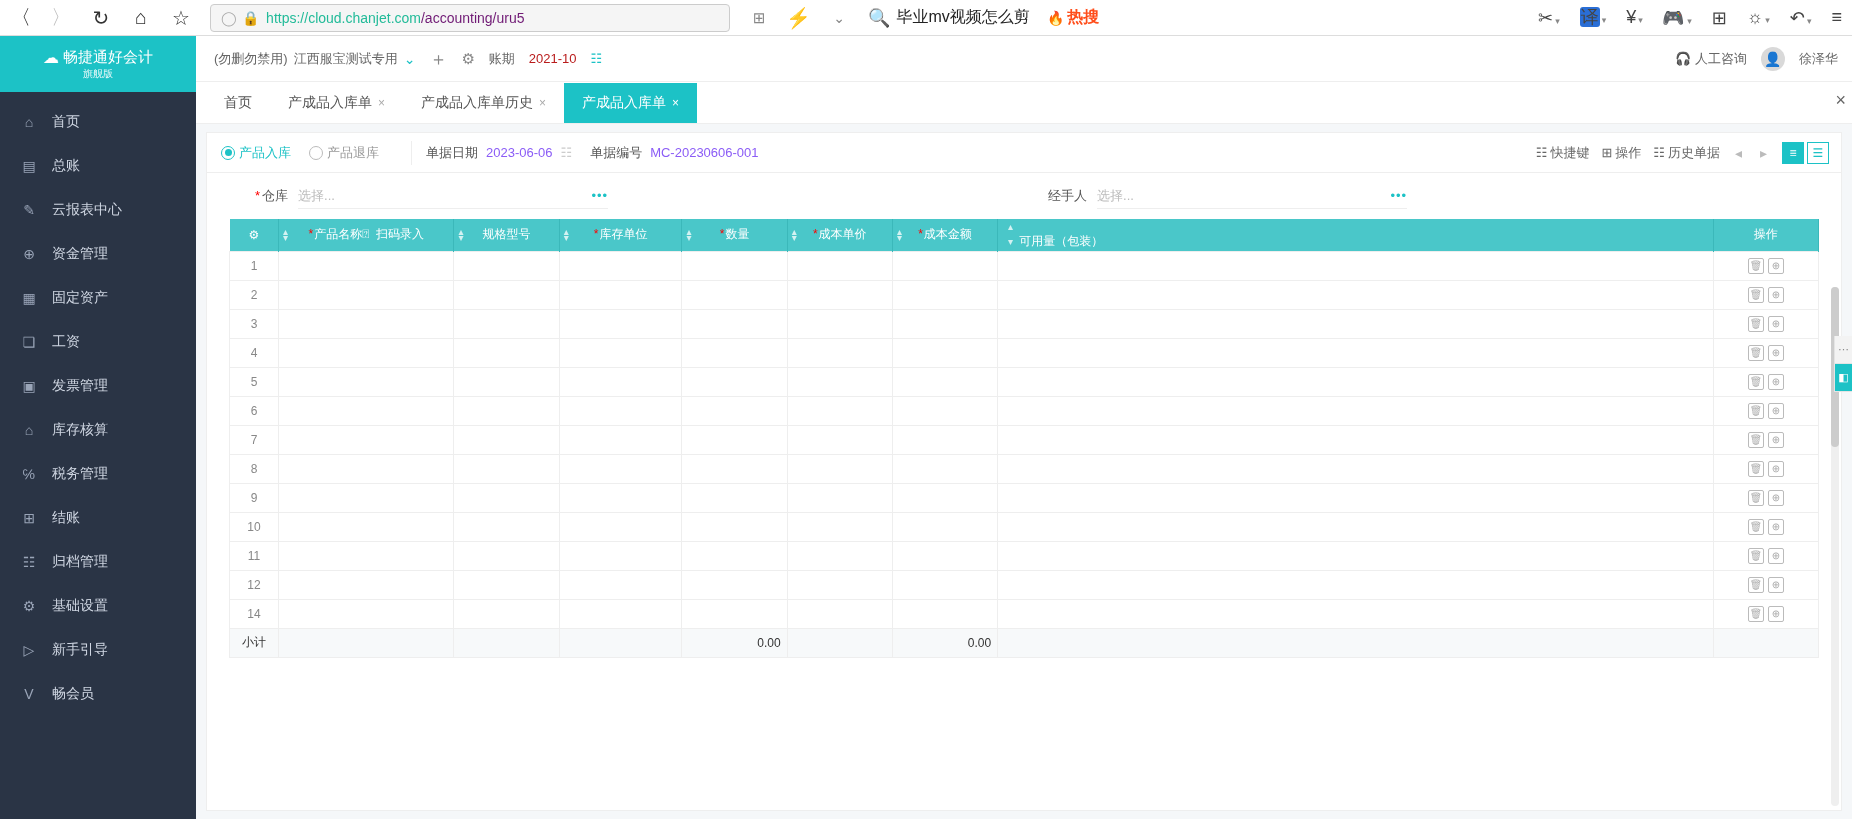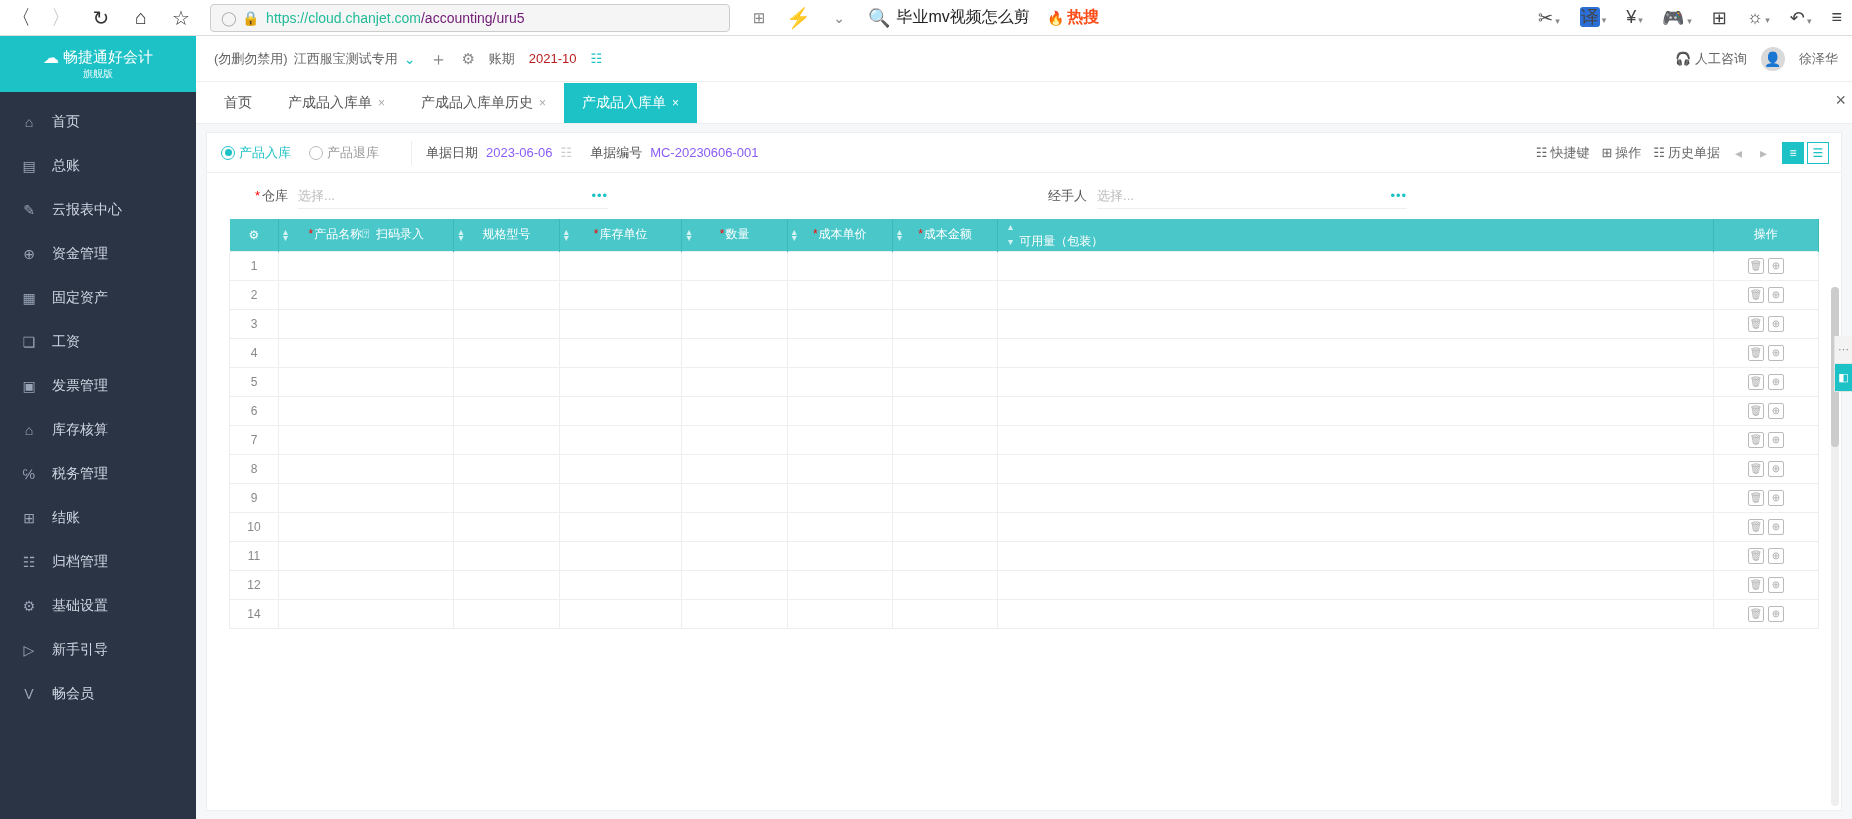--- a/index.html
+++ b/index.html
@@ -466,20 +466,31 @@
                   <td class="num">14</td>
                   <td></td>
                   <td></td>
                   <td></td>
                   <td></td>
                   <td></td>
                   <td></td>
                   <td></td>
                   <td class="row-ops"><i>🗑</i><i>⊕</i></td>
                 </tr>
+                <tr class="subtotal">
+                  <td>小计</td>
+                  <td></td>
+                  <td></td>
+                  <td></td>
+                  <td style="text-align:right;padding-right:6px">0.00</td>
+                  <td></td>
+                  <td style="text-align:right;padding-right:6px">0.00</td>
+                  <td></td>
+                  <td></td>
+                </tr>
               </tbody>
           </table>
           <div class="side-scroller">
               <div class="thumb"></div>
             </div>
         </div>
       </div>
     </div>
 
     <div class="float-tabs">

